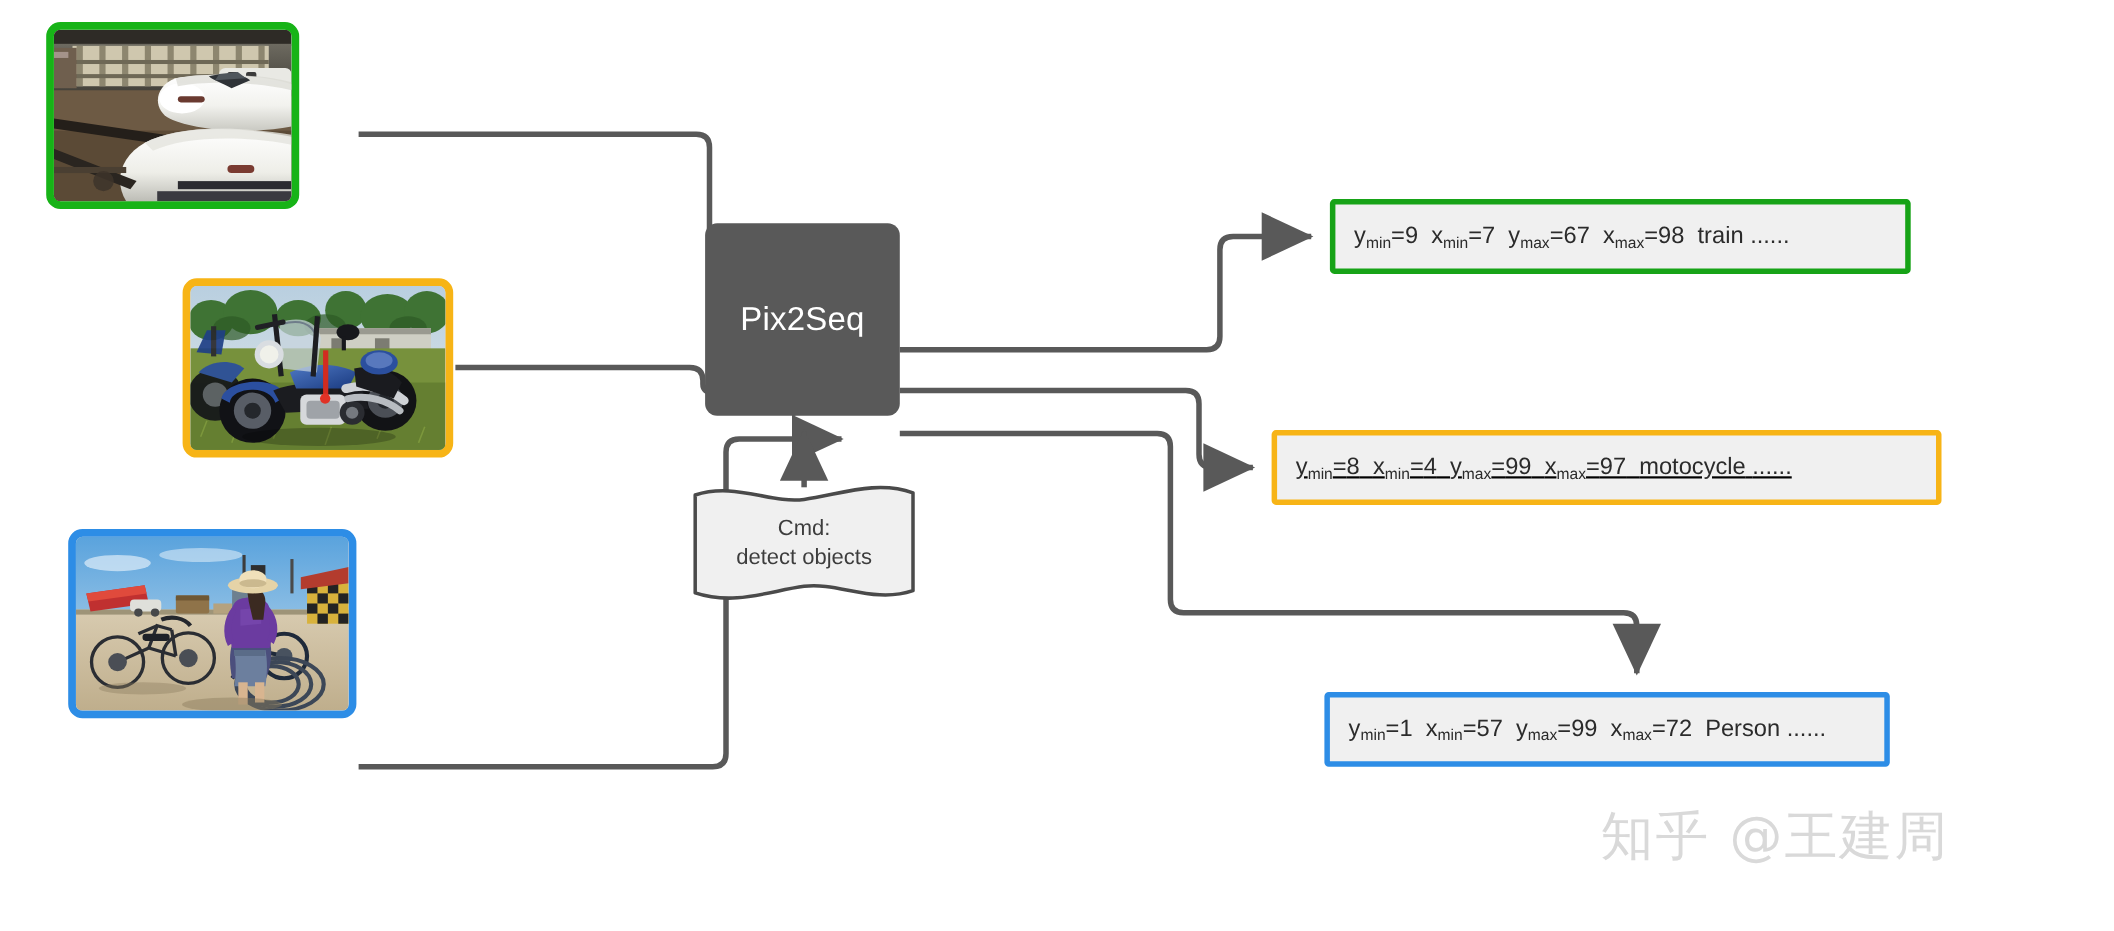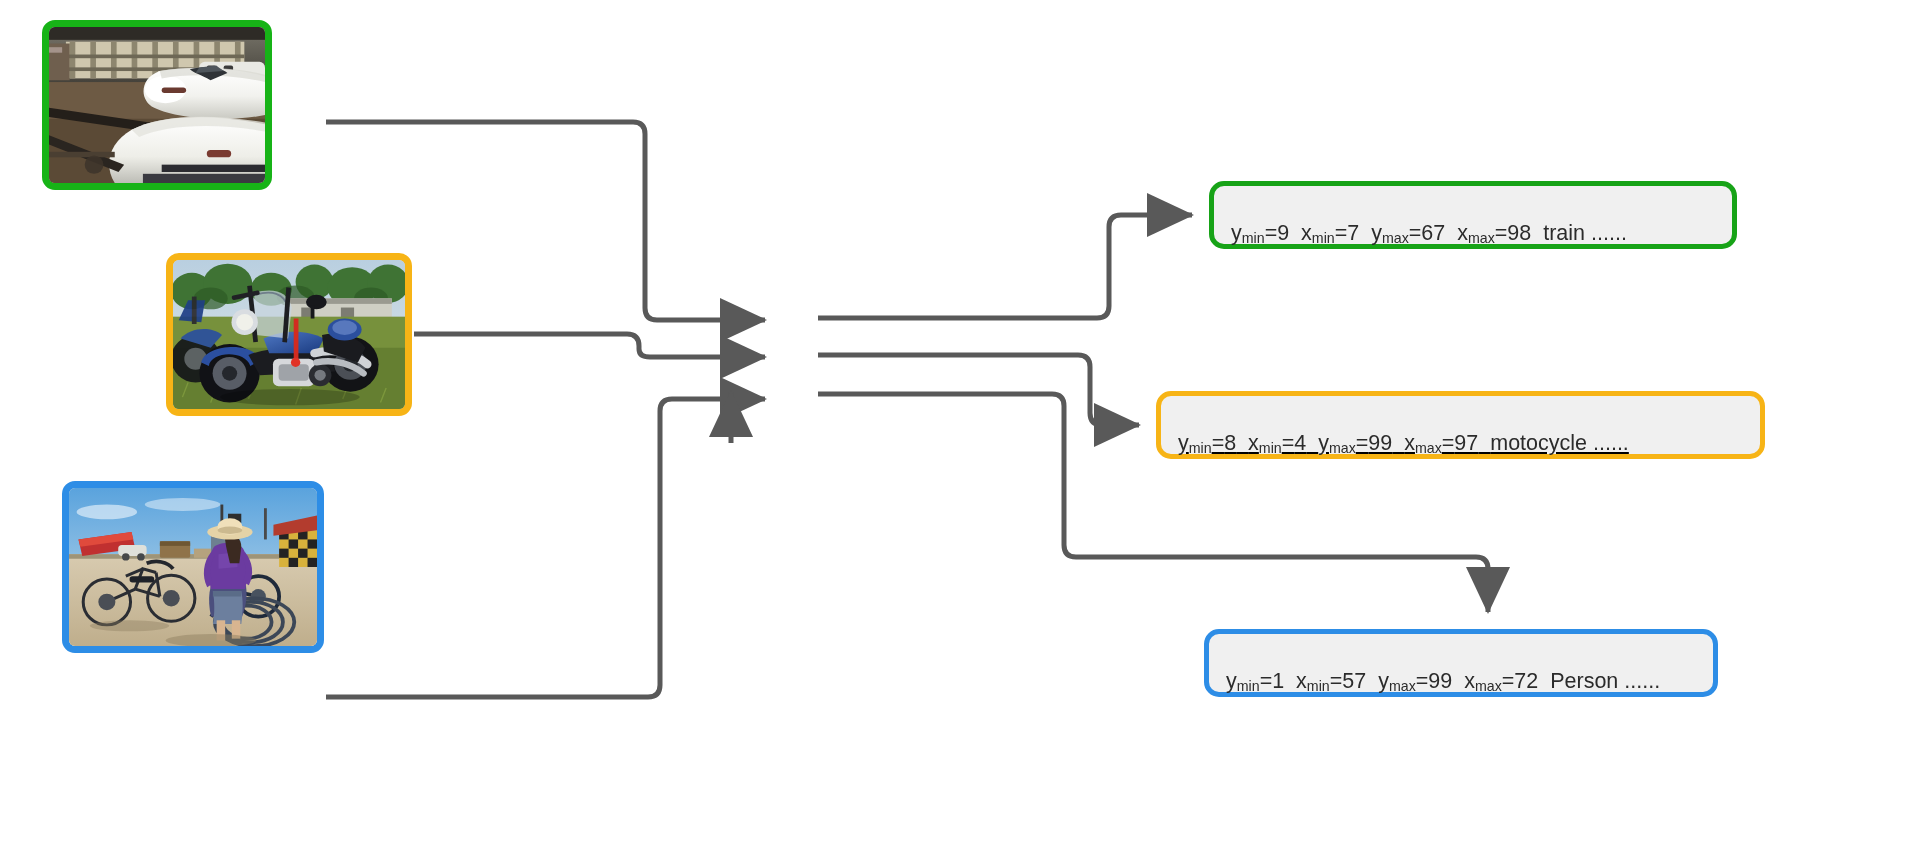--- a/index.html
+++ b/index.html
@@ -108,23 +108,23 @@
     pointer-events: none;
   }
 
   
   .out-box {
     position: absolute;
     box-sizing: border-box;
     background: #f0f0f0;
     border-style: solid;
     border-width: 5px;
-    border-radius: 15px;
+    border-radius: 4px;
     display: flex;
-    align-items: flex-end;
+    align-items: center;
     padding-left: 17px;
     padding-right: 10px;
   }
   .out-box .out-text {
     color: #2b2b2b;
     font-size: 21.5px;
     line-height: 1;
     white-space: nowrap;
   }
   .out-box .out-text sub {
@@ -467,21 +467,34 @@
 
         <rect x="156" y="144" width="9" height="22" fill="#d8b590"></rect>
         <rect x="172" y="144" width="9" height="20" fill="#d8b590"></rect>
 
         <ellipse cx="150" cy="166" rx="48" ry="7" fill="#8b7c5e" opacity="0.45"></ellipse>
         <ellipse cx="64" cy="150" rx="42" ry="6" fill="#8b7c5e" opacity="0.4"></ellipse>
       </svg>
     </div>
   </div>
 
-
+  <div id="model-box">
+    <span class="model-label">Pix2Seq</span>
+  </div>
+
+  <div id="cmd-banner">
+    <svg viewBox="0 0 206 107" preserveAspectRatio="none" style="position:absolute;left:0;top:0;width:206px;height:107px;">
+      <path d="M4 10 C40 -2 72 18 103 14 C134 10 168 -4 202 8
+               L202 97 C166 109 134 89 103 93 C72 97 40 111 4 99 Z" fill="#f0f0f0" stroke="#4a4a4a" stroke-width="3.2" stroke-linejoin="round"></path>
+    </svg>
+    <div class="cmd-text">
+      <span>Cmd:</span>
+      <span>detect objects</span>
+    </div>
+  </div>
 
   <div class="out-box" id="out-train">
     <span class="out-text">
       <span>y</span><sub>min</sub>=<span>9</span>&nbsp;
       <span>x</span><sub>min</sub>=<span>7</span>&nbsp;
       <span>y</span><sub>max</sub>=<span>67</span>&nbsp;
       <span>x</span><sub>max</sub>=<span>98</span>&nbsp;
       <span>train</span>&nbsp;<span>......</span>
     </span>
   </div>
@@ -499,14 +512,15 @@
   <div class="out-box" id="out-person">
     <span class="out-text">
       <span>y</span><sub>min</sub>=<span>1</span>&nbsp;
       <span>x</span><sub>min</sub>=<span>57</span>&nbsp;
       <span>y</span><sub>max</sub>=<span>99</span>&nbsp;
       <span>x</span><sub>max</sub>=<span>72</span>&nbsp;
       <span>Person</span>&nbsp;<span>......</span>
     </span>
   </div>
 
+  <div id="watermark">知乎 @王建周</div>
 
 </div>
 
 </body></html>

